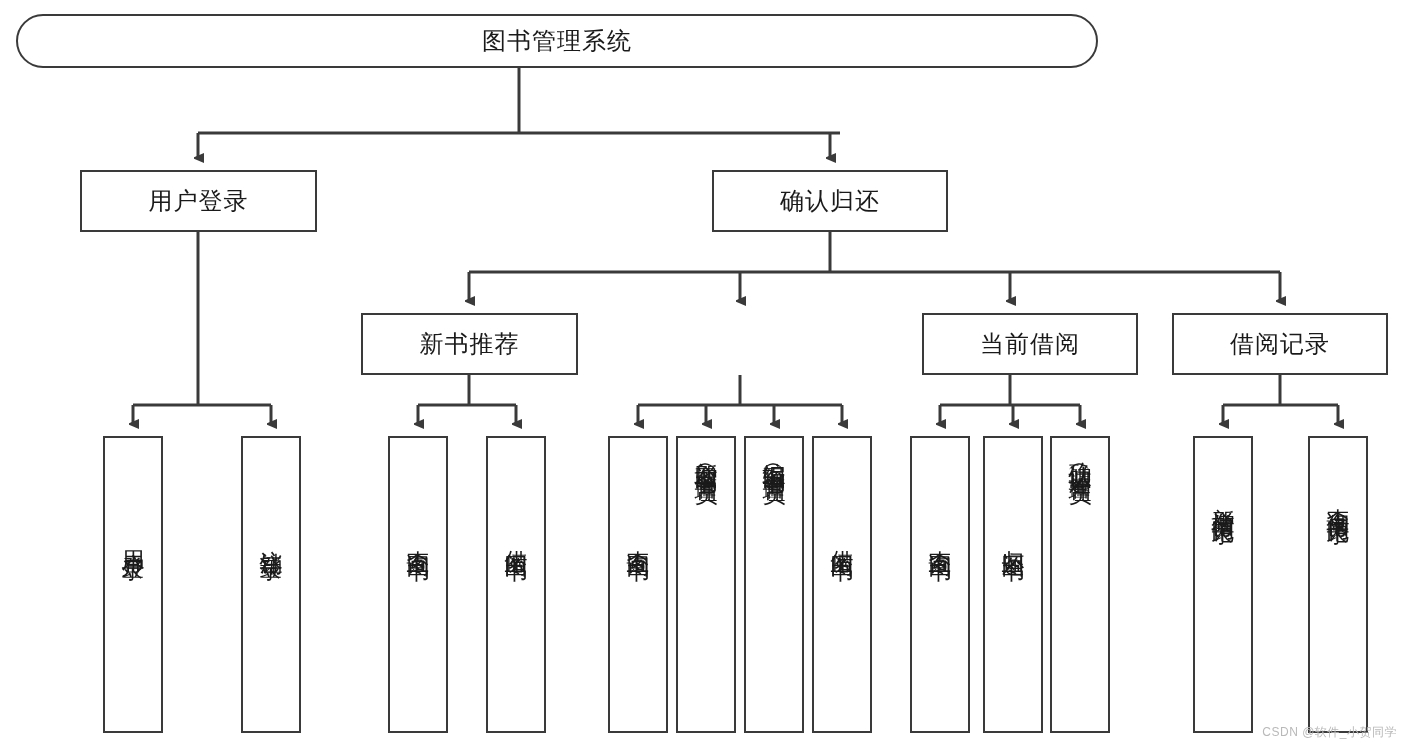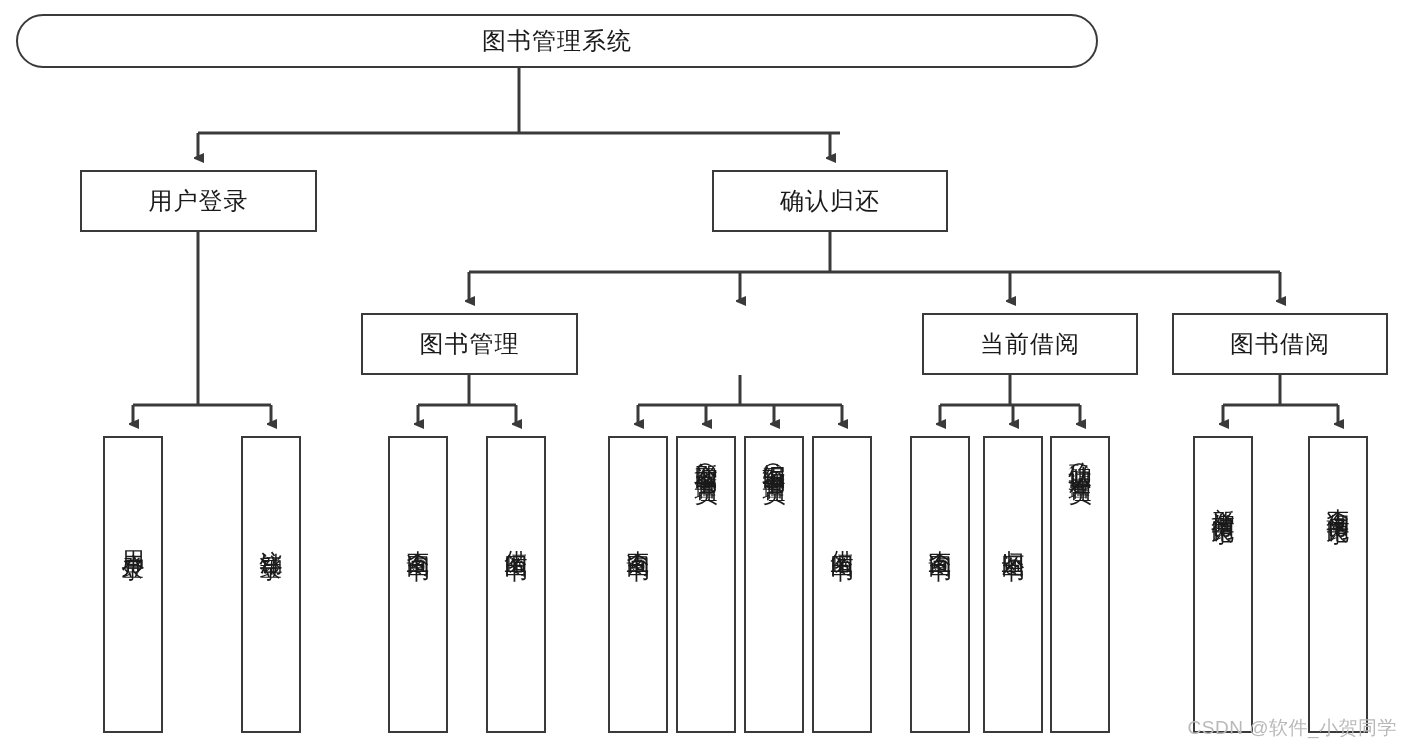--- a/index.html
+++ b/index.html
@@ -62,21 +62,21 @@
   .v-node.mid .lbl {
     margin-top: 88px;
   }
   .v-node.mid3 .lbl {
     margin-top: 46px;
   }
   .watermark {
     position: absolute;
     right: 8px;
     bottom: 6px;
-    font-size: 19px;
+    font-size: 12px;
     color: #b9b9b9;
     letter-spacing: 0.5px;
     white-space: nowrap;
   }
 </style>
 </head>
 <body>
 
 <div id="canvas">
 
@@ -135,27 +135,27 @@
   </div>
 
   <div class="node h-node" style="left:80px; top:170px; width:237px; height:62px;">
     <span class="lbl">用户登录</span>
   </div>
   <div class="node h-node" style="left:712px; top:170px; width:236px; height:62px;">
     <span class="lbl">确认归还</span>
   </div>
 
   <div class="node h-node" style="left:361px; top:313px; width:217px; height:62px;">
-    <span class="lbl">图书管理</span>
+    <span class="lbl">新书推荐</span>
   </div>
   <div class="node h-node" style="left:902px; top:313px; width:216px; height:62px;margin-left:20px;">
     <span class="lbl">当前借阅</span>
   </div>
   <div class="node h-node" style="left:1172px; top:313px; width:216px; height:62px;">
-    <span class="lbl">图书借阅</span>
+    <span class="lbl">借阅记录</span>
   </div>
 
   <div class="node v-node mid" style="left:103px; top:436px; width:60px; height:297px;">
     <span class="lbl">用户登录</span>
   </div>
   <div class="node v-node mid" style="left:241px; top:436px; width:60px; height:297px;">
     <span class="lbl">注销登录</span>
   </div>
 
   <div class="node v-node mid" style="left:388px; top:436px; width:60px; height:297px;">

